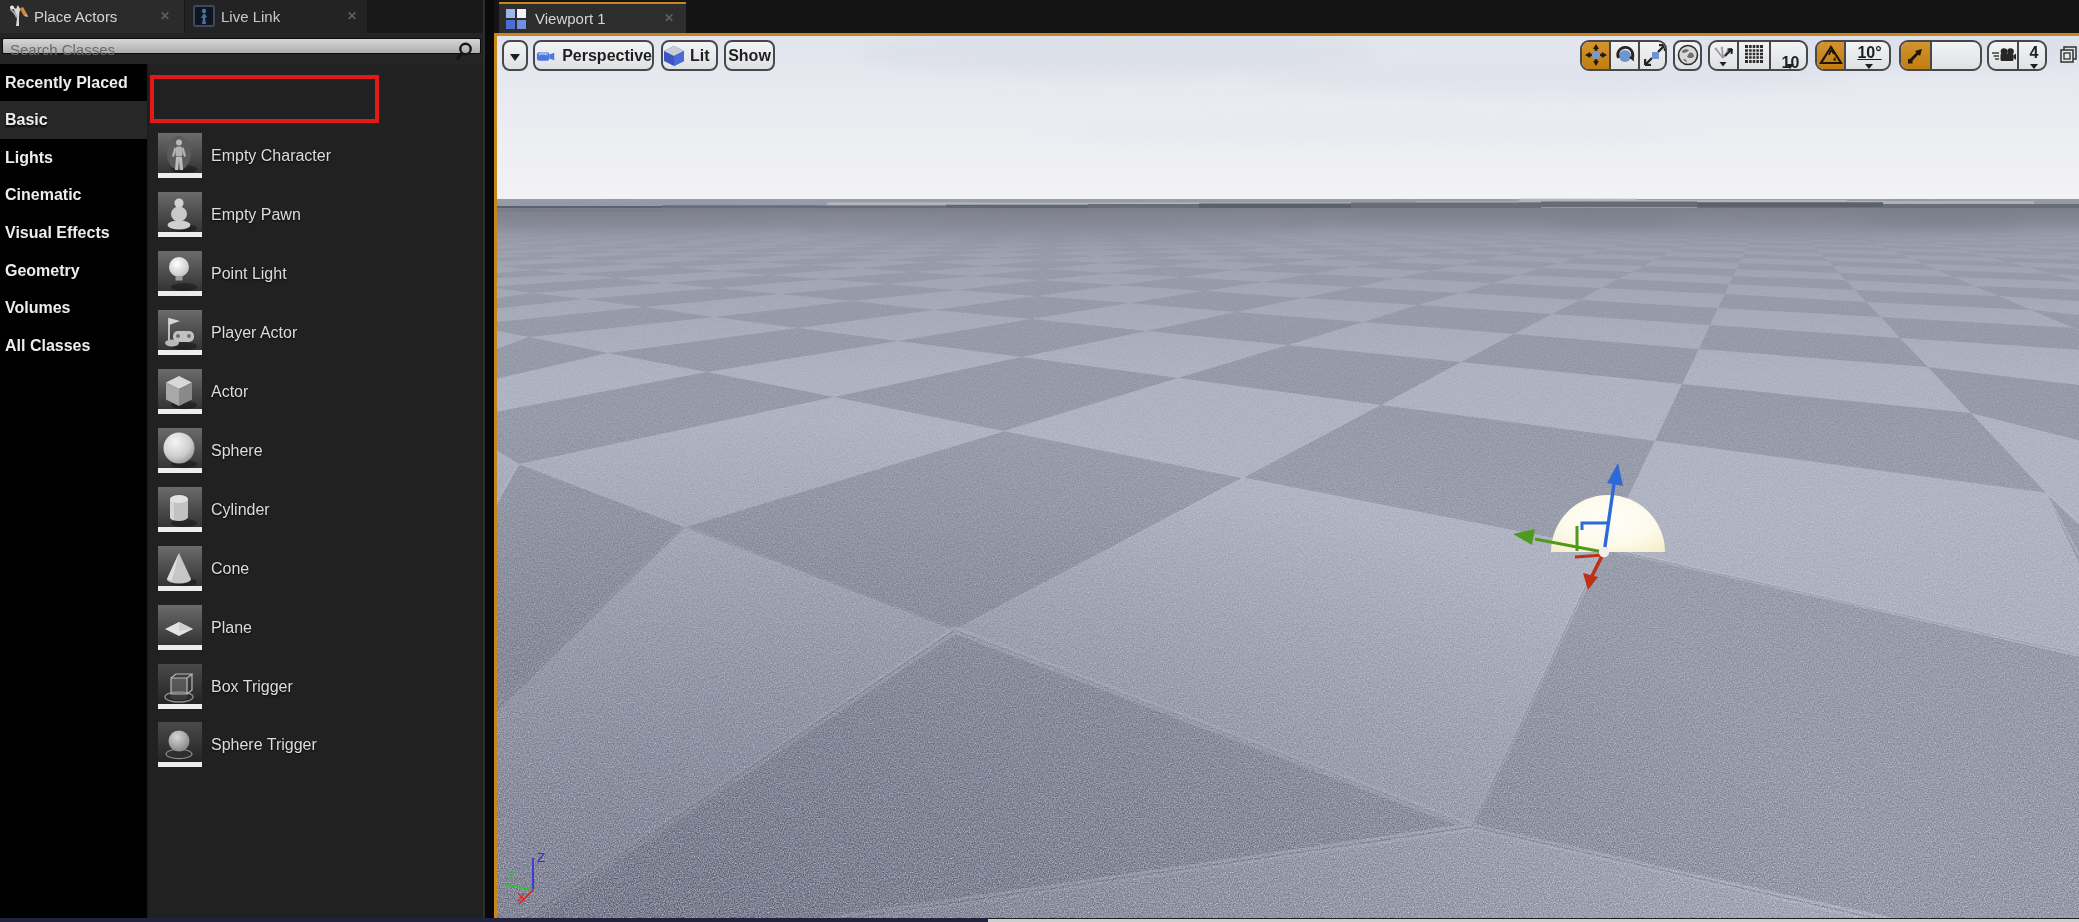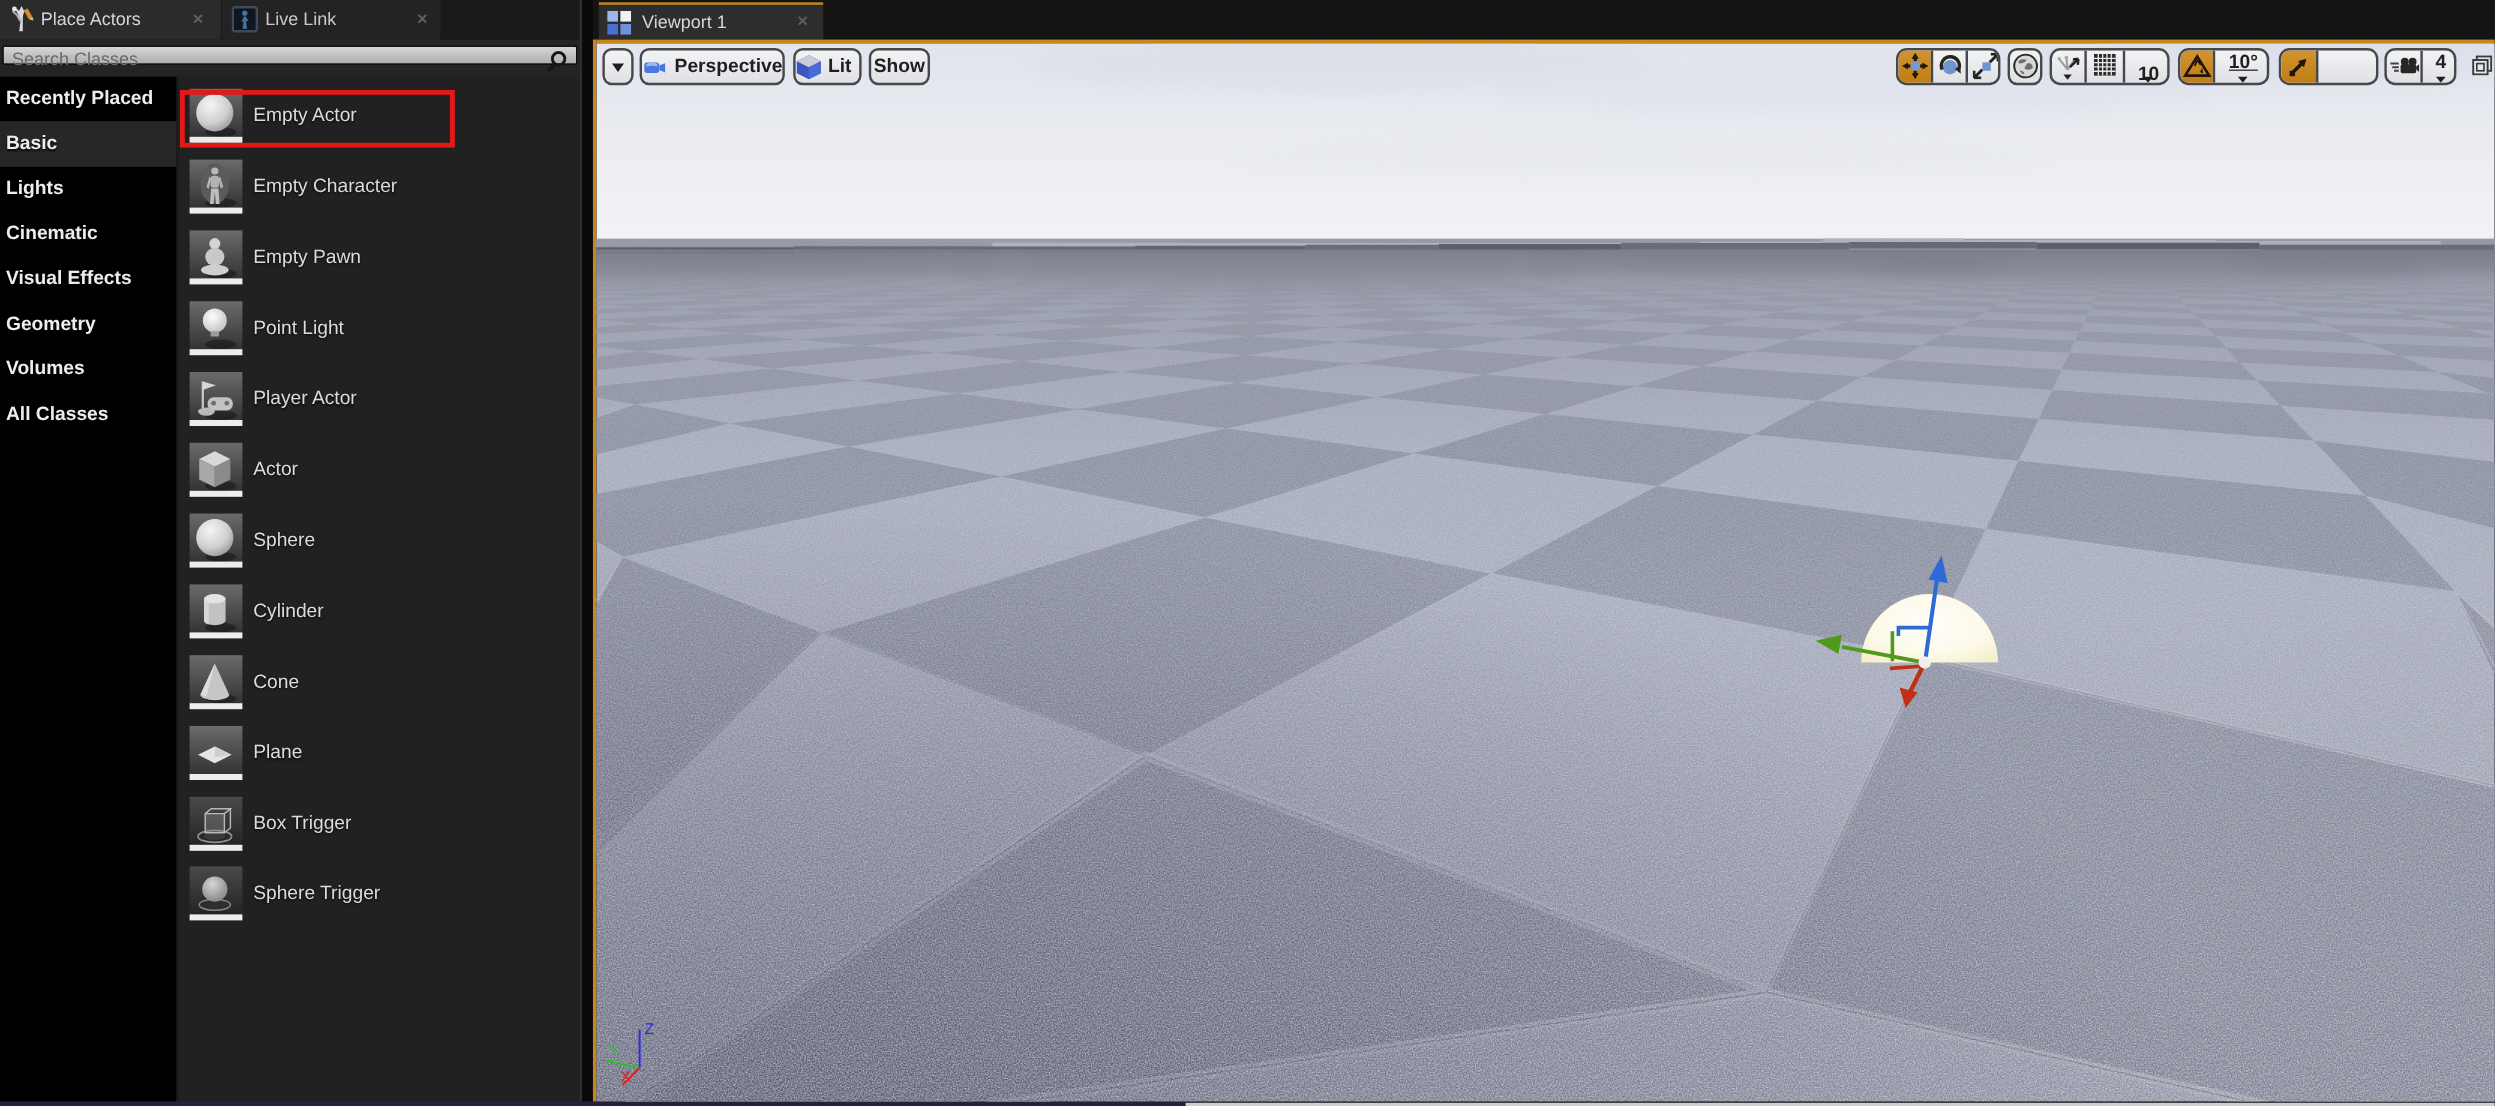--- a/index.html
+++ b/index.html
@@ -442,34 +442,20 @@
     <div class="abs catrow" style="top:0px">Recently Placed</div>
     <div class="abs catrow catsel" style="top:37px">Basic</div>
     <div class="abs catrow" style="top:75px">Lights</div>
     <div class="abs catrow" style="top:112px">Cinematic</div>
     <div class="abs catrow" style="top:150px">Visual Effects</div>
     <div class="abs catrow" style="top:188px">Geometry</div>
     <div class="abs catrow" style="top:225px">Volumes</div>
     <div class="abs catrow" style="top:263px">All Classes</div>
   </div>
 <div class="abs listcol">
-    <div class="abs" style="left:0;top:10px;width:334px;height:48px">
-      <div class="abs thumb" style="background:linear-gradient(#6b6b6b,#2c2c2c)"><svg width="44" height="45" viewBox="0 0 44 45" style="">
-          <ellipse cx="26" cy="36" rx="13" ry="4" fill="rgba(0,0,0,0.35)"></ellipse>
-          <defs>
-            <radialGradient id="gs" cx="0.38" cy="0.3" r="0.8">
-              <stop offset="0" stop-color="#f4f4f4"></stop>
-              <stop offset="0.6" stop-color="#cfcfcf"></stop>
-              <stop offset="1" stop-color="#8f8f8f"></stop>
-            </radialGradient>
-          </defs>
-          <circle cx="21" cy="20" r="15.5" fill="url(#gs)"></circle>
-        </svg><div class="abs" style="left:0;top:40px;width:44px;height:5px;background:#ededed"></div></div>
-      <div class="abs row-lbl" style="left:62px;top:14px">Empty Actor</div>
-    </div>
 <div class="abs" style="left:0;top:69px;width:334px;height:48px">
       <div class="abs thumb" style="background:linear-gradient(#6b6b6b,#2c2c2c)"><svg width="44" height="45" viewBox="0 0 44 45" style="">
           <ellipse cx="26" cy="36" rx="13" ry="4" fill="rgba(0,0,0,0.35)"></ellipse>
           <ellipse cx="21" cy="20" rx="12" ry="17" fill="#5b5b5b"></ellipse>
           <circle cx="21" cy="9.5" r="3" fill="#b8b8b8"></circle>
           <rect x="17.5" y="13.5" width="7" height="10" rx="2.5" fill="#b2b2b2"></rect>
           <path d="M16.5 14 L14 23 L16 24 L18 16 Z M25.5 14 L28 23 L26 24 L24 16 Z" fill="#b5b5b5"></path>
           <path d="M18 24 L17 37 L20 37 L21 27 L22 37 L25 37 L24 24 Z" fill="#bdbdbd"></path>
         </svg><div class="abs" style="left:0;top:40px;width:44px;height:5px;background:#ededed"></div></div>
       <div class="abs row-lbl" style="left:62px;top:14px">Empty Character</div>

